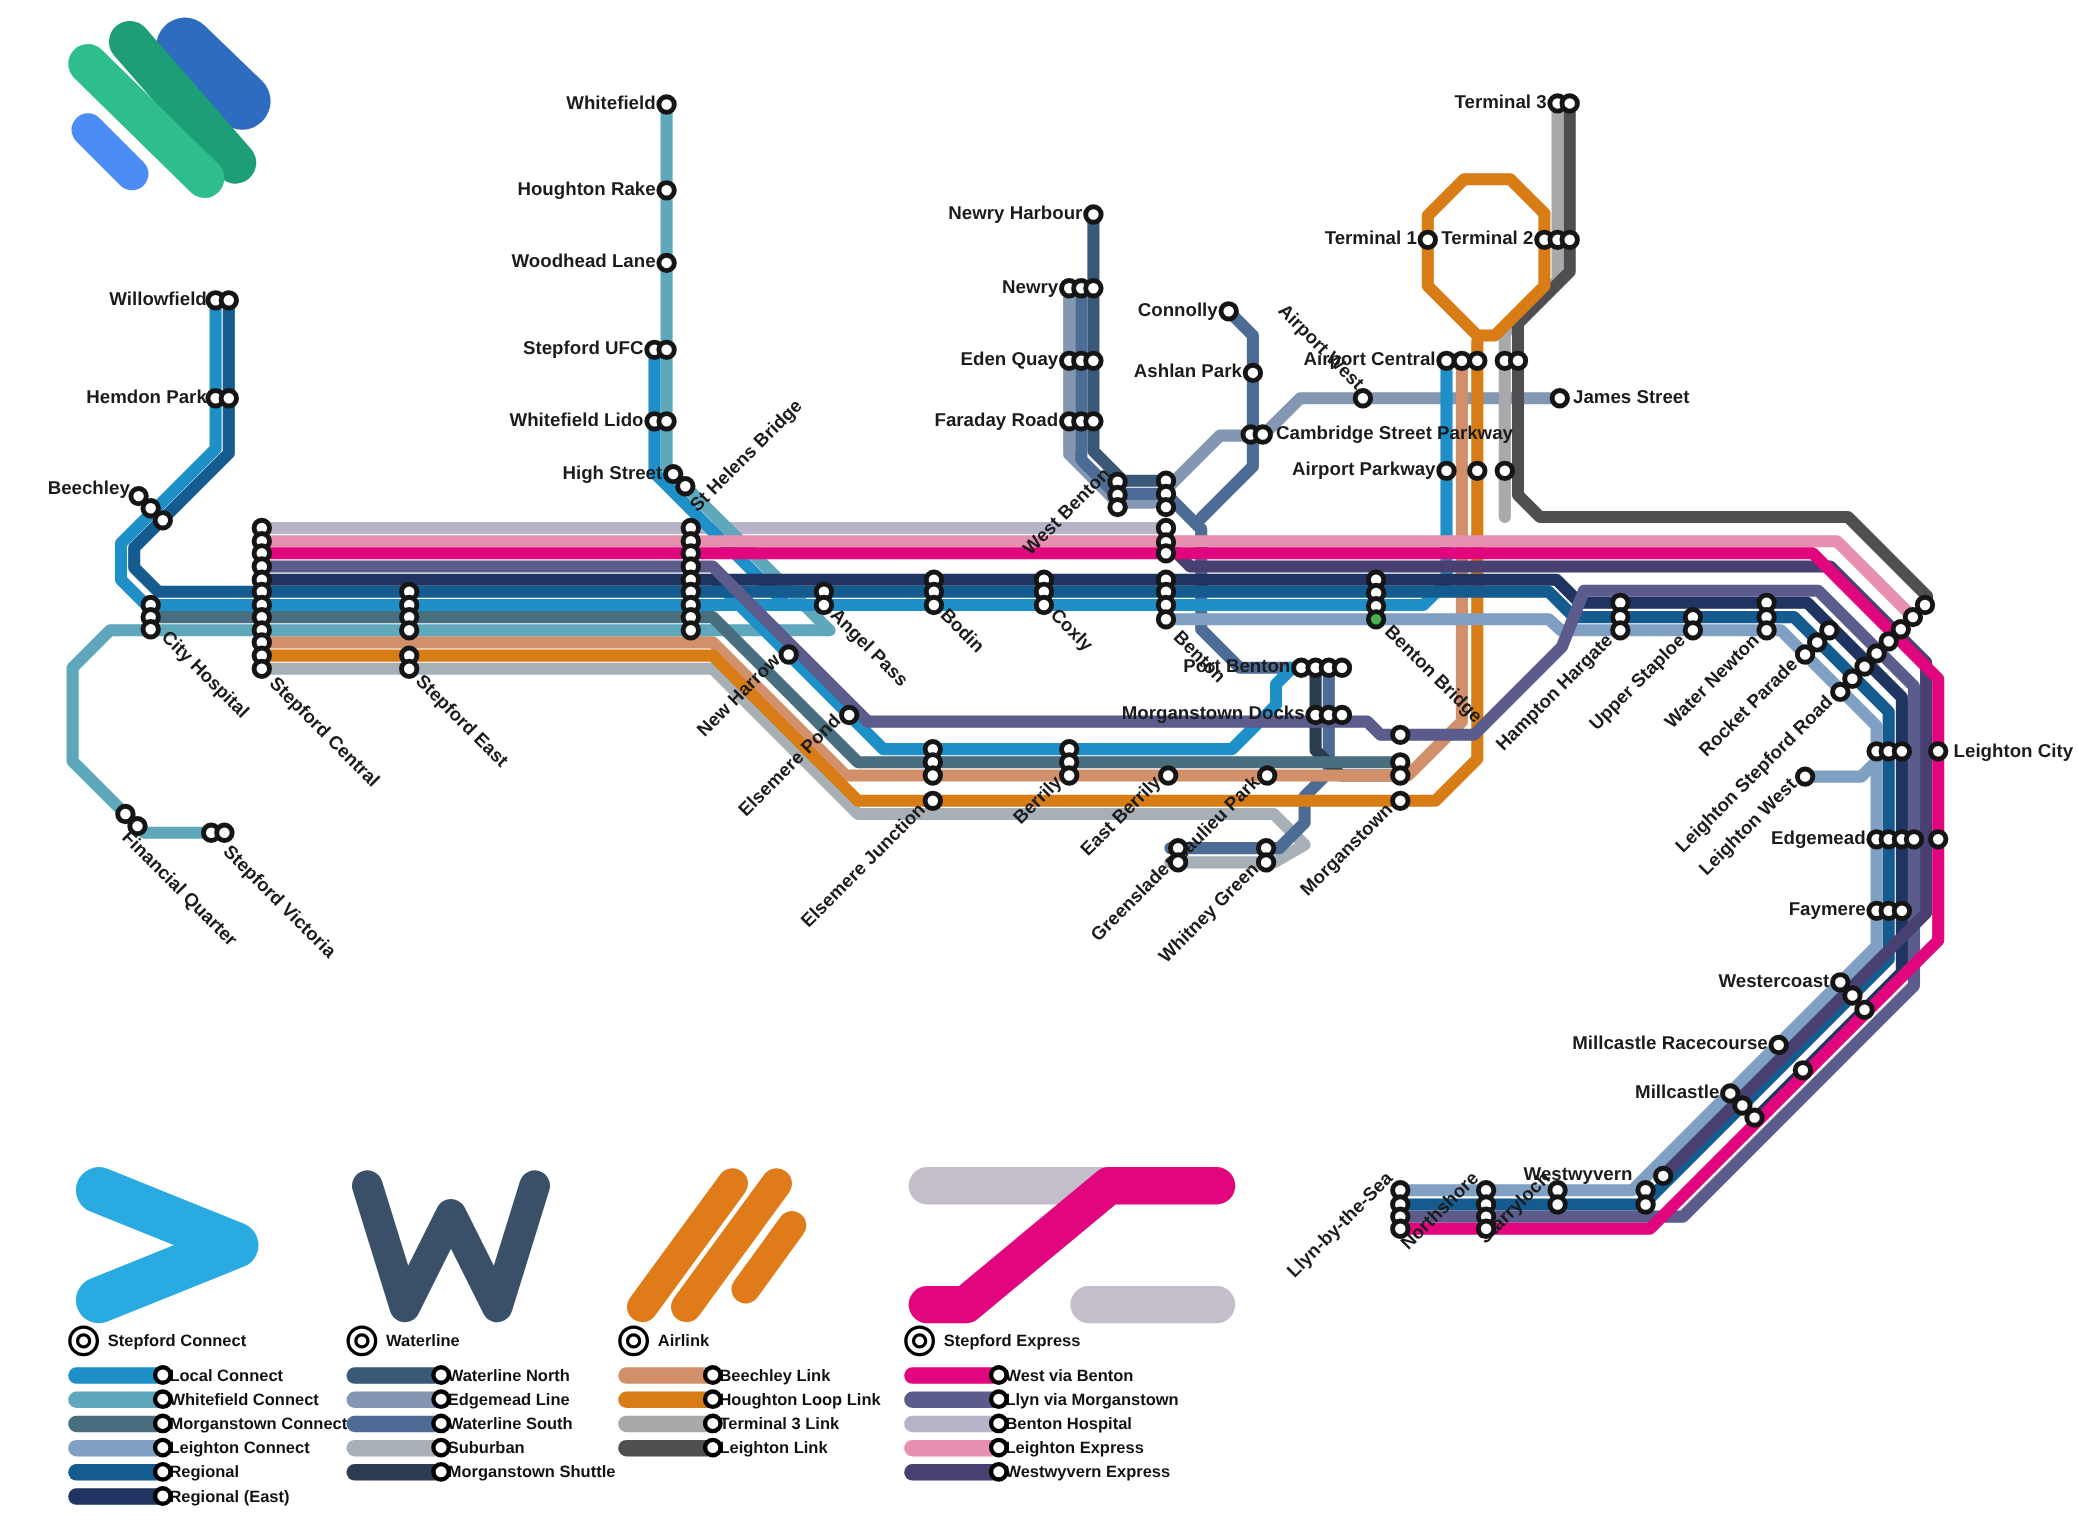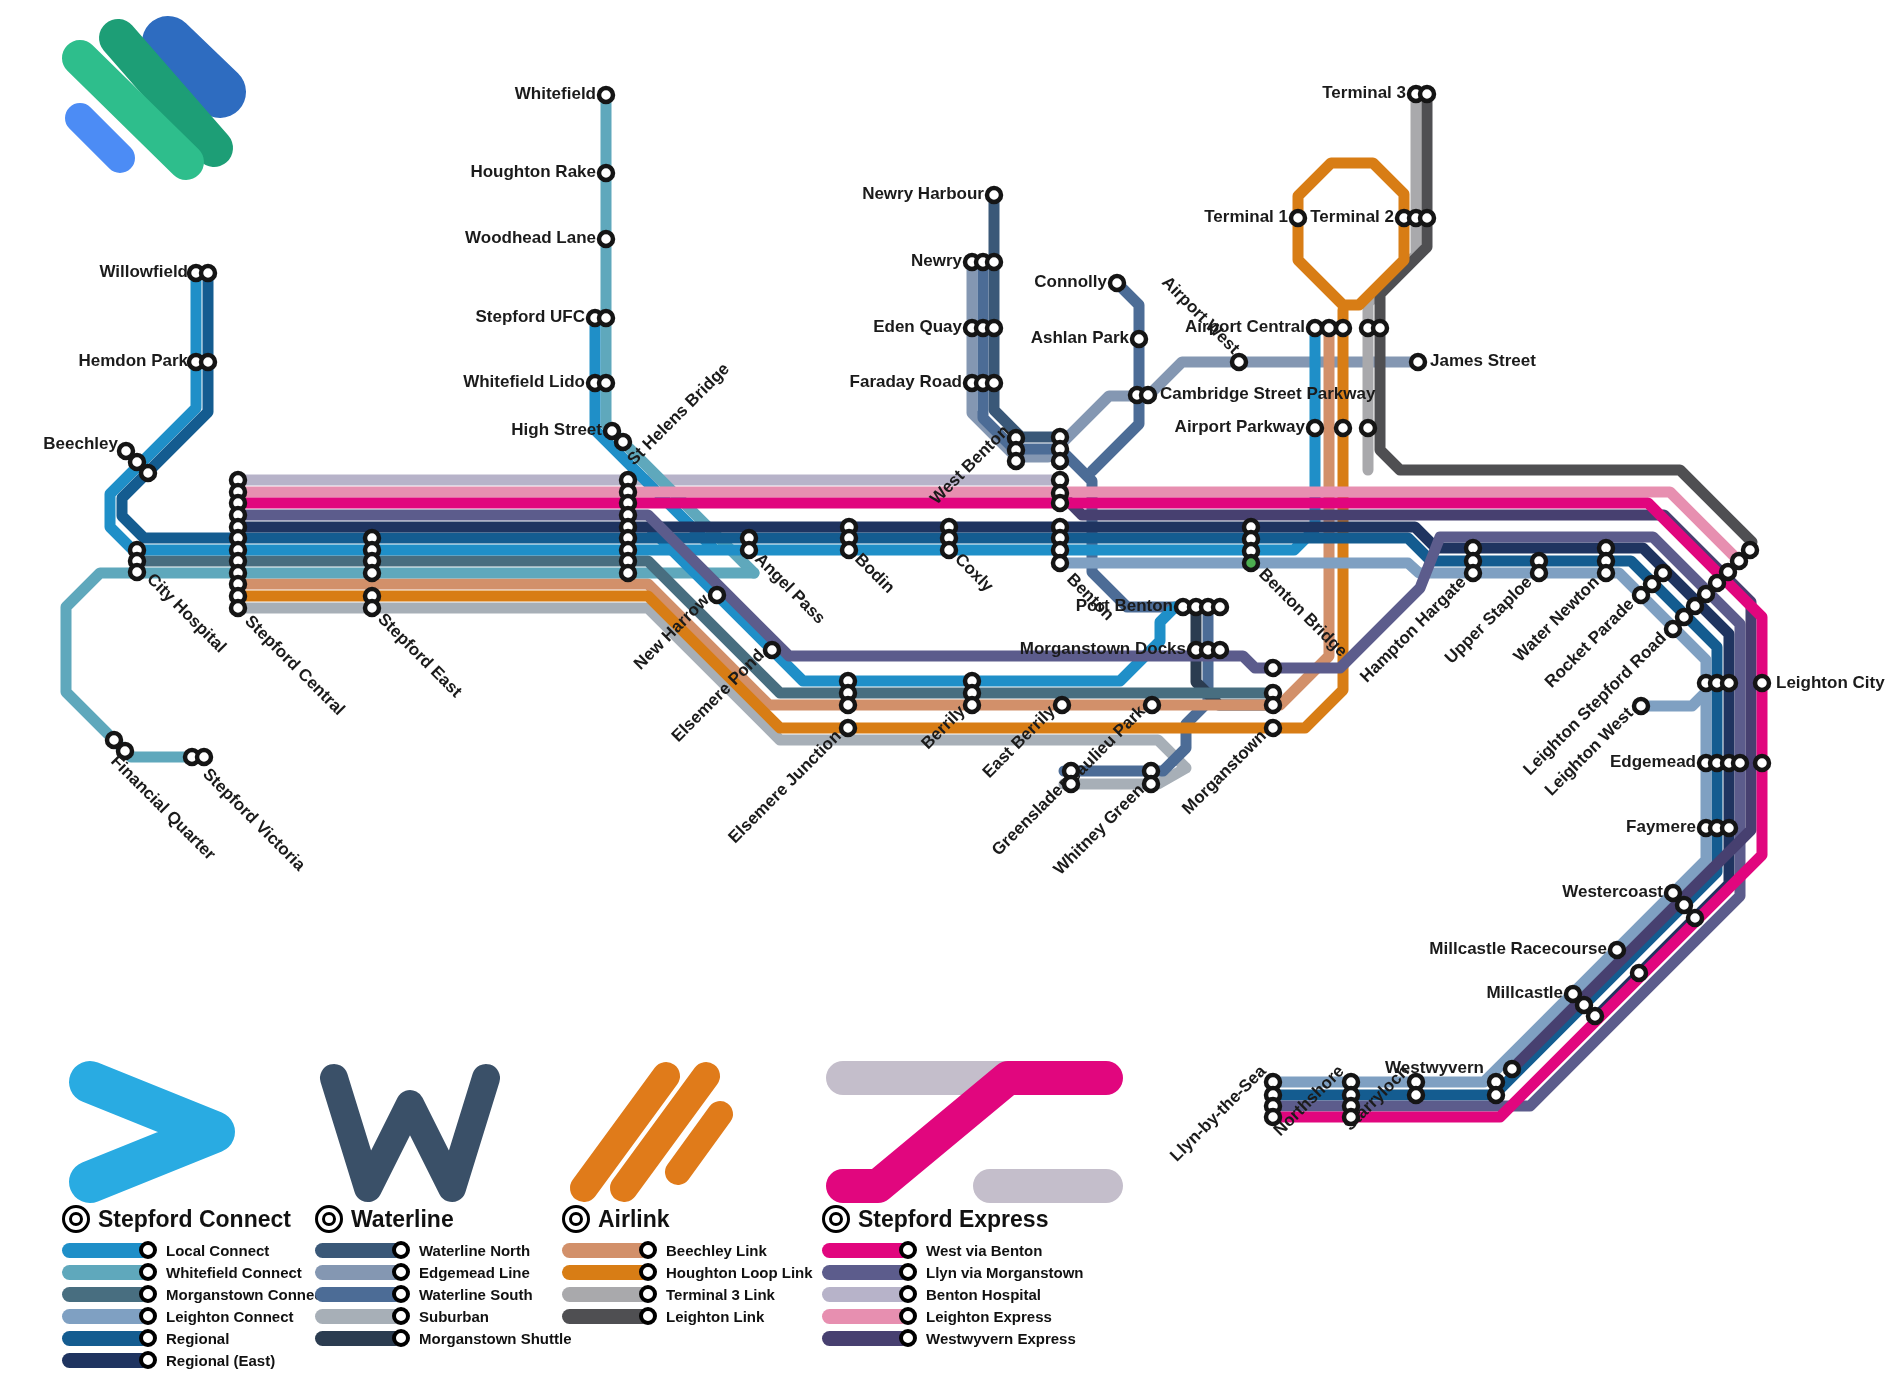--- a/index.html
+++ b/index.html
@@ -2,25 +2,25 @@
 <html><head>
 <meta charset="utf-8">
 <style>
   html,body{margin:0;padding:0;background:#fff;}
   body{width:1889px;height:1378px;position:relative;font-family:"Liberation Sans",sans-serif;overflow:hidden;}
   #map-svg{position:absolute;left:0;top:0;}
   .legend-group{position:absolute;width:250px;}
   .legend-header{display:flex;align-items:center;gap:8px;margin-bottom:6px;}
   .ring{width:22px;height:22px;border:3px solid #000;border-radius:50%;display:flex;align-items:center;justify-content:center;flex:0 0 auto;}
   .ring-inner{width:8px;height:8px;border:3px solid #000;border-radius:50%;background:#fff;}
-  .legend-title{font-weight:700;font-size:23px;color:#111;}
+  .legend-title{font-weight:700;font-size:15px;color:#111;}
   .legend-item{display:flex;align-items:center;height:22px;position:relative;}
   .pill{width:88px;height:15px;border-radius:9px;position:relative;flex:0 0 auto;}
   .pill-ring{position:absolute;right:-7px;top:50%;transform:translate(0,-50%);width:10px;height:10px;background:#fff;border:4px solid #000;border-radius:50%;}
-  .item-label{font-weight:700;font-size:15px;color:#111;margin-left:16px;white-space:nowrap;}
+  .item-label{font-weight:700;font-size:15px;color:#111;margin-left:4px;white-space:nowrap;}
 </style>
 </head>
 <body>
 
 <svg id="map-svg" width="1889" height="1378" viewBox="0 0 1889 1378">
     <polyline points="168,42 220,92" fill="none" stroke="#2E6CC0" stroke-width="52" stroke-linecap="round" stroke-linejoin="round"></polyline>
     <polyline points="118,38 214,148" fill="none" stroke="#1D9E76" stroke-width="38" stroke-linecap="round" stroke-linejoin="round"></polyline>
     <polyline points="80,58 186,162" fill="none" stroke="#2EBE8C" stroke-width="36" stroke-linecap="round" stroke-linejoin="round"></polyline>
     <polyline points="80,118 120,158" fill="none" stroke="#4C8CF5" stroke-width="30" stroke-linecap="round" stroke-linejoin="round"></polyline>
     <polyline points="90,1082 214,1132 90,1182" fill="none" stroke="#29ABE2" stroke-width="42" stroke-linecap="round" stroke-linejoin="round"></polyline>

